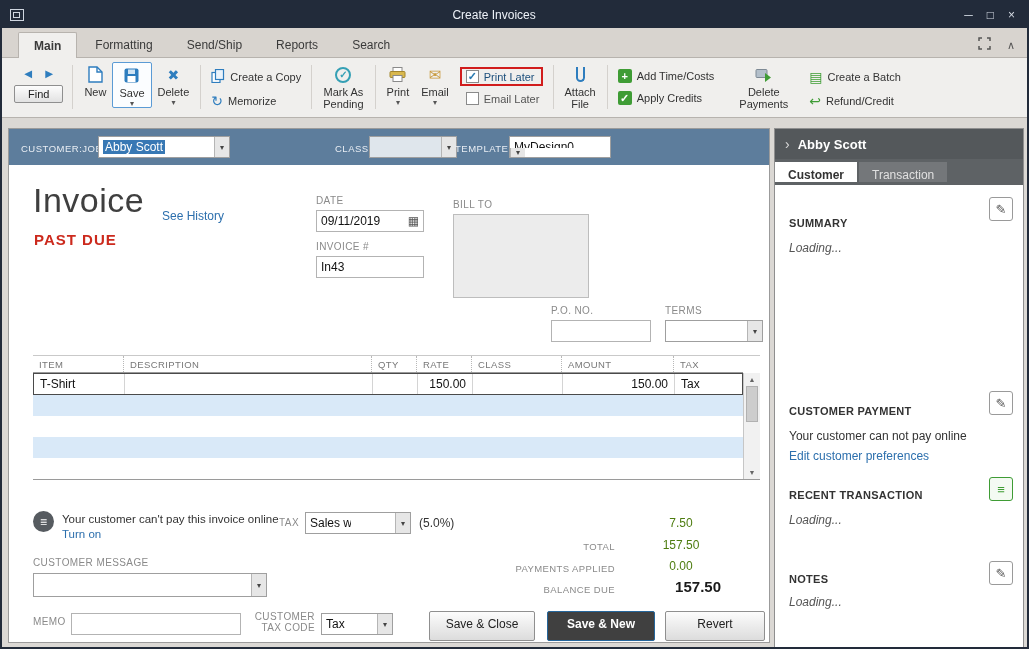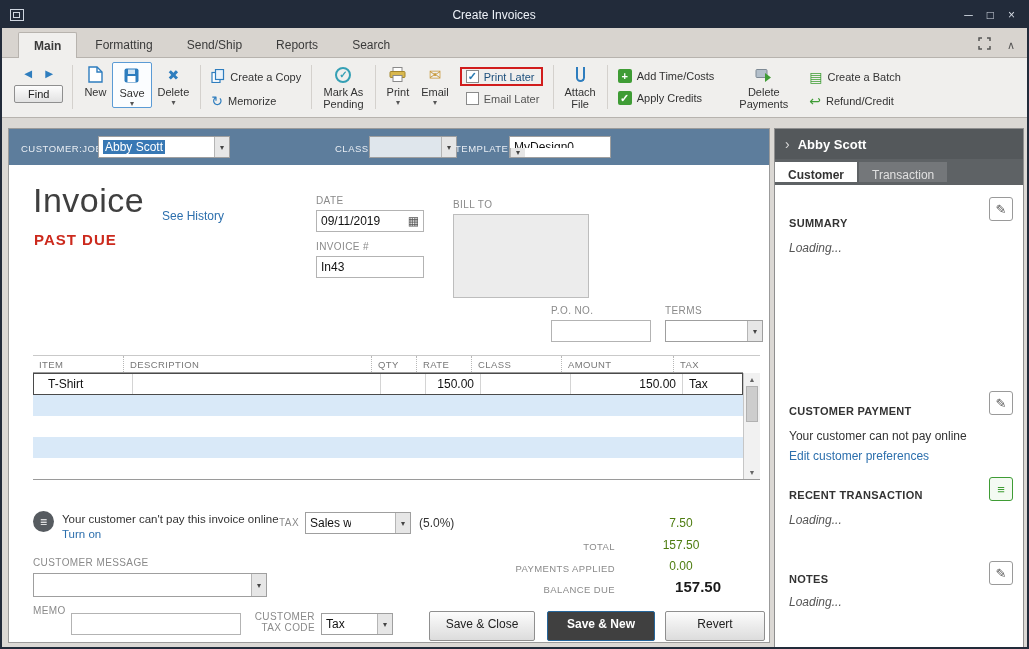--- a/index.html
+++ b/index.html
@@ -64,21 +64,21 @@
   .billto-box { width:136px; height:84px; background:#ececec; border:1px solid #bdbdbd; }
   .cal { margin-left:auto; color:#555; font-size:12px; }
 
   
   .gtable { position:absolute; left:24px; top:190px; width:727px; border-top:1px solid #c9c9c9; border-bottom:1px solid #9a9a9a; }
   .gt-head { display:grid; grid-template-columns:90px 248px 45px 55px 90px 112px 70px; height:17px; border-bottom:1px solid #9a9a9a; margin-right:17px; }
   .gt-hcell { font-size:9.5px; color:#777; padding:3px 0 0 6px; letter-spacing:.4px; border-left:1px dotted #b8b8b8; overflow:hidden; }
   .gt-hcell:first-child { border-left:none; }
   .gt-body { position:relative; padding-right:17px; }
   .gt-row { display:grid; grid-template-columns:90px 248px 45px 55px 90px 112px 70px; height:21px; background:#fff; }
-  .gt-row.selected { border:1px solid #4a4a4a; height:22px;padding-left:8px; }
+  .gt-row.selected { border:1px solid #4a4a4a; height:22px; }
   .gt-row.selected .gt-cell { border-left:1px solid #d4d4d4; }
   .gt-row.selected .gt-cell:first-child { border-left:none; }
   .gt-row.alt { background:#d9e9f8; }
   .gt-cell { font-size:12px; color:#111; padding:3px 6px 0; overflow:hidden; }
   .gt-cell.num { text-align:right; }
   .gt-scroll { position:absolute; right:0; top:0; bottom:0; width:17px; background:#f1f1f1; border-left:1px solid #c6c6c6; }
   .gt-arrow { position:absolute; left:0; right:0; text-align:center; font-size:7px; color:#666; }
   .gt-thumb { position:absolute; left:2px; right:2px; top:13px; height:36px; background:#cdcdcd; border:1px solid #b1b1b1; }
 
   
@@ -392,21 +392,21 @@
           <span class="combo-text"></span>
           <span class="combo-btn">▾</span>
         </div>
 
         <span class="abs rlabel" style="left:486px;top:398px;">PAYMENTS APPLIED</span>
         <span class="abs amt" style="left:632px;top:394px;">0.00</span>
 
         <span class="abs rlabel" style="left:486px;top:419px;">BALANCE DUE</span>
         <span class="abs balance" style="left:622px;top:413px;">157.50</span>
 
-        <span class="abs lbl" style="left:24px;top:440px;">MEMO</span>
+        <span class="abs lbl" style="left:24px;top:451px;">MEMO</span>
         <input class="abs field" style="left: 62px; top: 448px; width: 170px;">
         <span class="abs lbl" style="left:230px;top:446px;width:76px;text-align:right;line-height:11px;">CUSTOMER TAX CODE</span>
         <div class="combo abs" style="left:312px;top:448px;width:72px;">
           <span class="combo-text">Tax</span>
           <span class="combo-btn">▾</span>
         </div>
 
         <div class="abs btn" style="left:420px;top:446px;width:106px;">Save &amp; Close</div>
         <div class="abs btn primary" style="left:538px;top:446px;width:108px;">Save &amp; New</div>
         <div class="abs btn" style="left:656px;top:446px;width:100px;">Revert</div>

